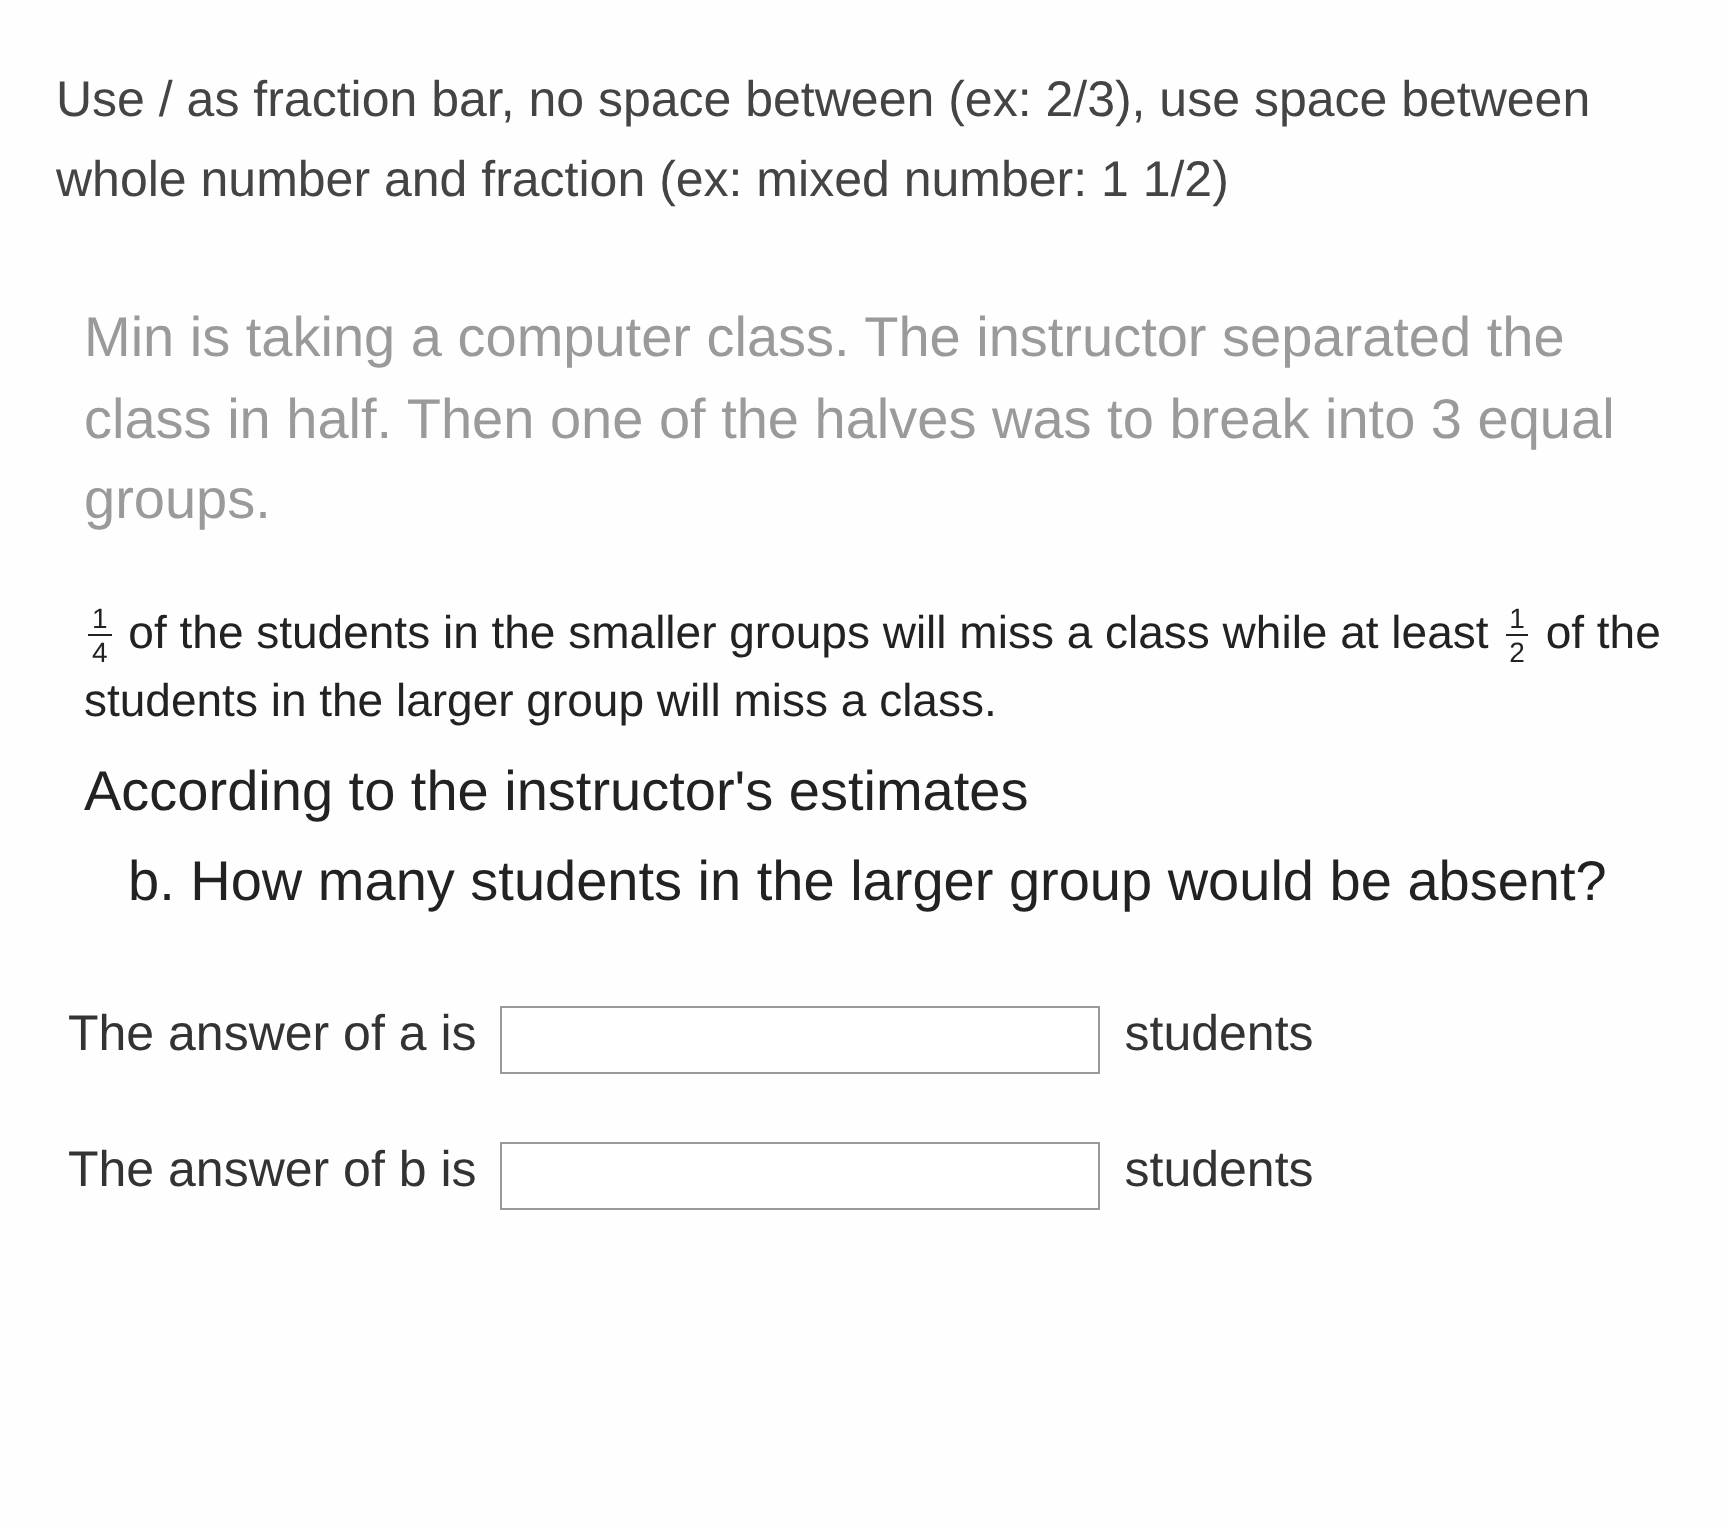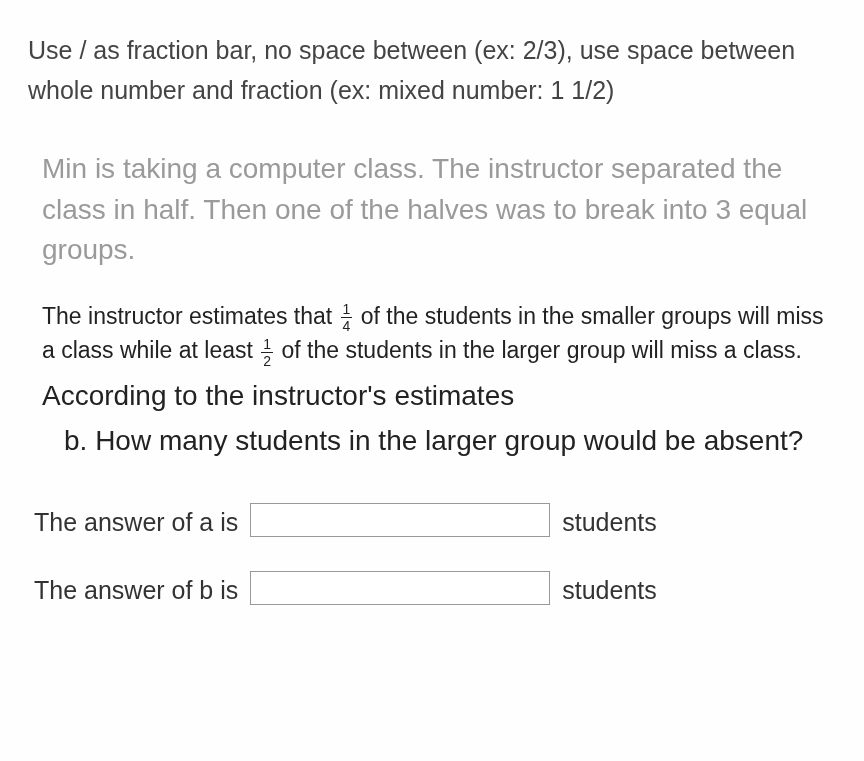--- a/index.html
+++ b/index.html
@@ -67,21 +67,21 @@
       padding-left: 22px;
       text-indent: -10px;
       margin-left: 10px;
     }
     .answers {
       margin-top: 40px;
       padding-left: 6px;
     }
     .answer-row {
       display: flex;
-      align-items: flex-end;
+      align-items: flex-start;
       font-size: 25px;
       color: #333;
       margin-bottom: 34px;
       gap: 12px;
     }
     .answer-row .label {
       white-space: nowrap;
     }
     .answer-row input[type="text"] {
       width: 300px;
@@ -97,21 +97,21 @@
   </style>
 </head>
 <body>
 
 <div class="instructions">Use / as fraction bar, no space between (ex: 2/3), use space between whole number and fraction (ex: mixed number: 1 1/2)</div>
 
 <div class="context">Min is taking a computer class. The instructor separated the class in half. Then one of the halves was to break into 3 equal groups.</div>
 
 <div class="problem">
   <span class="line">
-    <span>The instructor estimates that </span><span class="frac"><span class="num">1</span><span class="den">4</span></span><span> of the students in the smaller groups will miss a class while at least </span><span class="frac"><span class="num">1</span><span class="den">2</span></span><span> of the students in the larger group will miss a class.</span>
+    <span class="frac"><span class="num">1</span><span class="den">4</span></span><span> of the students in the smaller groups will miss a class while at least </span><span class="frac"><span class="num">1</span><span class="den">2</span></span><span> of the students in the larger group will miss a class.</span>
   </span>
 </div>
 
 <div class="subq">
   <div>According to the instructor's estimates</div>
   <div class="item">b.   How many students in the larger group would be absent?</div>
 </div>
 
 <div class="answers">
   <div class="answer-row">

